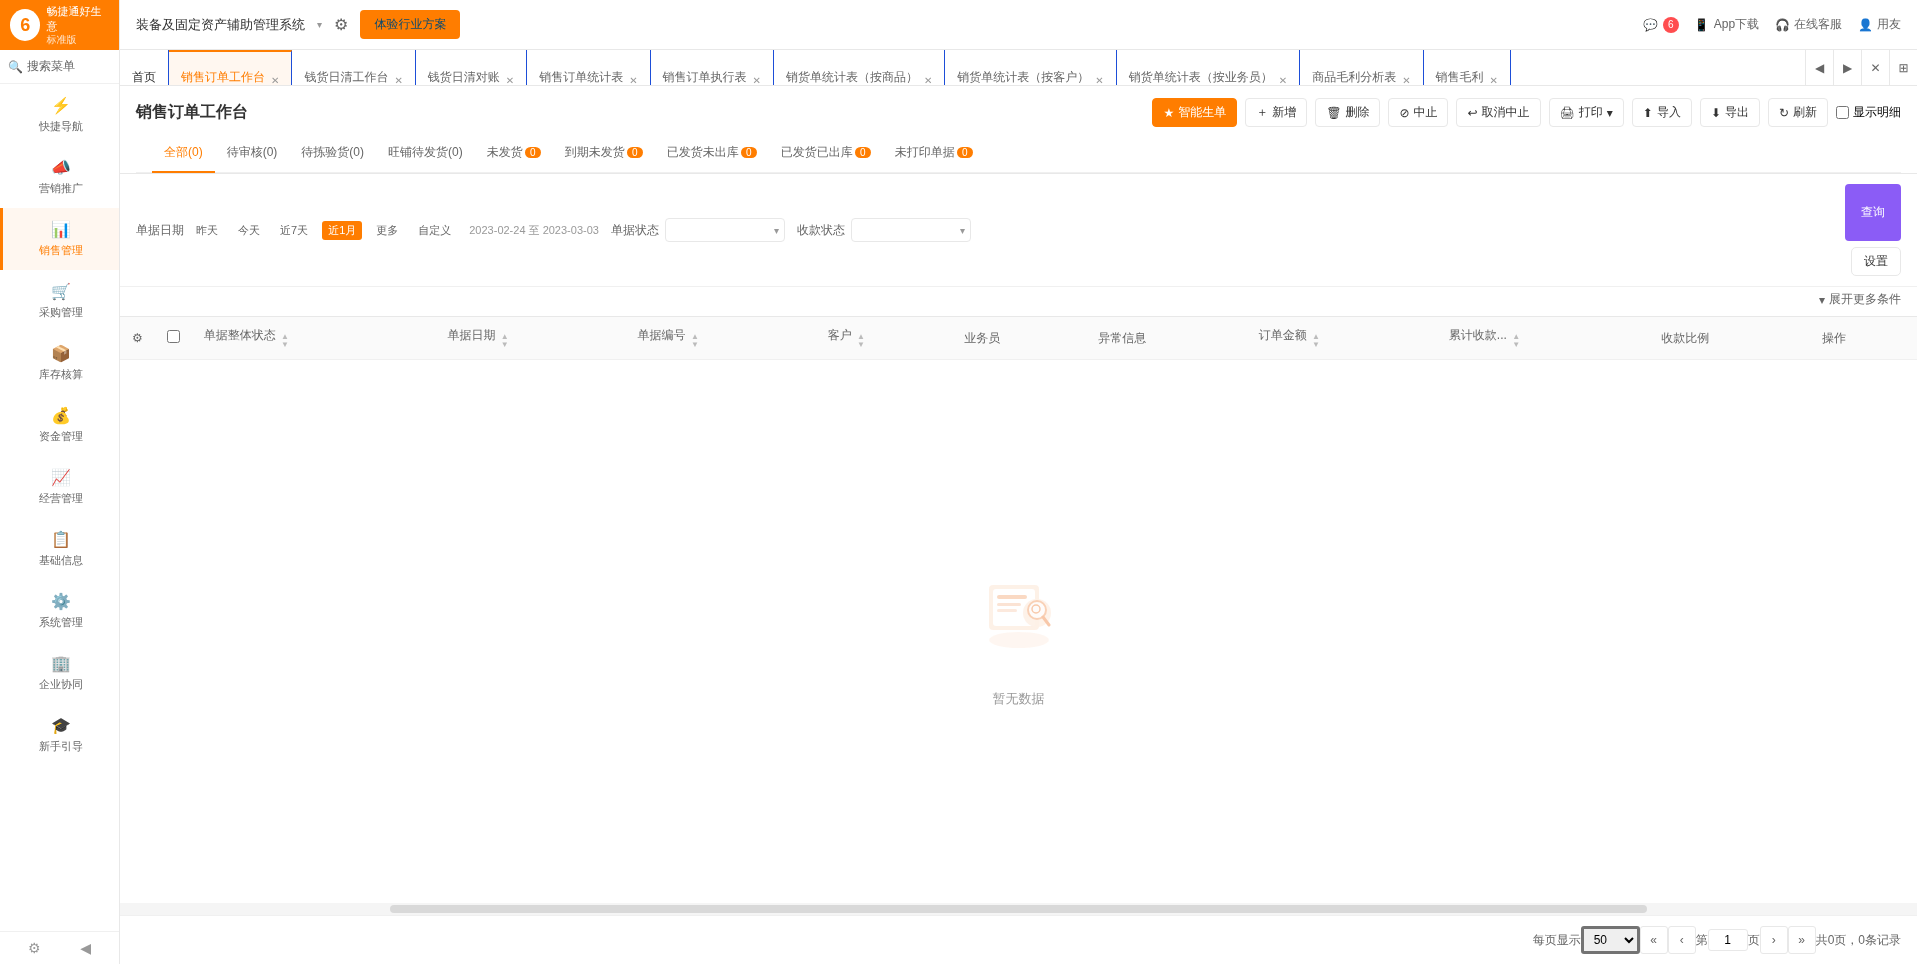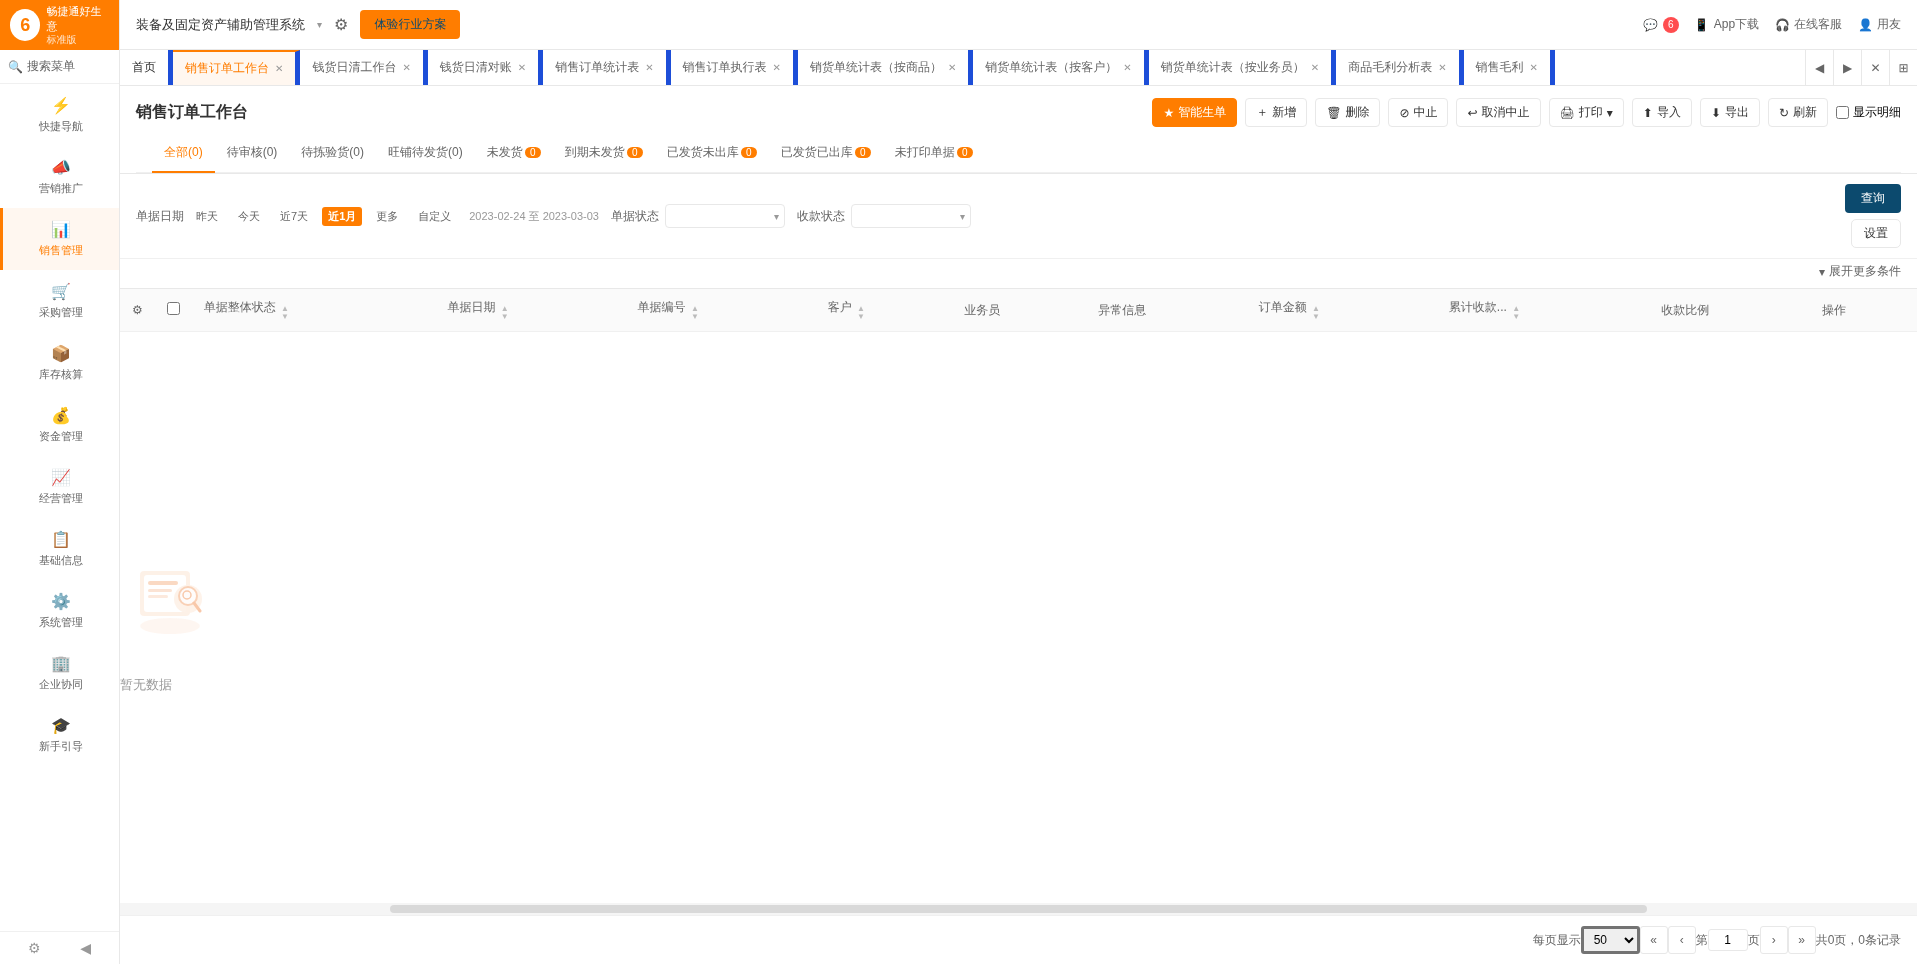--- a/index.html
+++ b/index.html
@@ -25,21 +25,21 @@
     .topbar-title-text { font-size: 13px; color: #333; }
     .topbar-title-arrow { color: #999; font-size: 10px; }
     .topbar-gear { color: #666; cursor: pointer; font-size: 16px; }
     .topbar-btn { background: #ff7d00; color: #0c4a6e; border: none; padding: 6px 14px; border-radius: 4px; cursor: pointer; font-size: 12px; }
     .topbar-right { display: flex; align-items: center; gap: 16px; color: #666; font-size: 12px; }
     .topbar-right-item { display: flex; align-items: center; gap: 4px; cursor: pointer; }
     .badge { background: #ff4d4f; color: #fff; border-radius: 50%; width: 16px; height: 16px; font-size: 10px; display: flex; align-items: center; justify-content: center; }
 
     
     .tabbar { background: #fff; border-bottom: 1px solid #e8e8e8; display: flex; align-items: center; overflow: hidden; height: 36px; }
-    .tab { padding: 0 12px; height: 36px; display: flex; align-items: center; gap: 6px; cursor: pointer; white-space: nowrap; font-size: 12px; color: #666; border-right: 5px solid #1d4ed8; flex-shrink: 0; }
+    .tab { padding: 0 12px; height: 36px; display: flex; align-items: flex-end; gap: 6px; cursor: pointer; white-space: nowrap; font-size: 12px; color: #666; border-right: 1px solid #1d4ed8; flex-shrink: 0; }
     .tab.active { background: #fff7f0; color: #ff7d00; border-top: 2px solid #ff7d00; }
     .tab-home { background: #fff; color: #333; font-weight: 500; }
     .tab-close { font-size: 10px; color: #999; cursor: pointer; }
     .tabbar-nav { display: flex; margin-left: auto; }
     .tabbar-nav-btn { width: 28px; height: 36px; display: flex; align-items: center; justify-content: center; cursor: pointer; color: #666; border-left: 1px solid #e8e8e8; font-size: 12px; }
 
     
     .content { flex: 1; overflow: auto; padding: 0; background: #f5f5f5; display: flex; flex-direction: column; }
     .page-header { background: #fff; padding: 12px 16px 0; border-bottom: 1px solid #e8e8e8; }
     .page-title-row { display: flex; align-items: center; justify-content: space-between; margin-bottom: 8px; }
@@ -54,27 +54,27 @@
     .subtab.active { color: #ff7d00; border-bottom-color: #ff7d00; font-weight: 500; }
     .subtab-badge { background: #ff4d4f; color: #fff; border-radius: 8px; padding: 0 4px; font-size: 10px; min-width: 16px; text-align: center; margin-left: 2px; }
     .subtab-badge.orange { background: #ff7d00; }
 
     
     .filterbar { background: #fff; padding: 10px 16px; border-bottom: 1px solid #f0f0f0; display: flex; flex-wrap: wrap; align-items: center; gap: 12px; }
     .filter-item { display: flex; align-items: center; gap: 6px; font-size: 12px; color: #666; }
     .filter-label { white-space: nowrap; }
     .filter-date-options { display: flex; gap: 8px; align-items: center; }
     .filter-date-btn { padding: 2px 6px; border-radius: 3px; cursor: pointer; font-size: 11px; color: #666; }
-    .filter-date-btn.active { background: #ff7d00; color: #fff; border-radius: 3px; font-weight: bold; }
+    .filter-date-btn.active { background: #ff7d00; color: #fff; border-radius: 3px; }
     .filter-date-range { font-size: 11px; color: #999; }
     .filter-select { border: 1px solid #e8e8e8; border-radius: 4px; padding: 4px 24px 4px 8px; font-size: 12px; color: #333; background: #fff; appearance: none; cursor: pointer; min-width: 120px; }
     .select-wrapper { position: relative; display: inline-block; }
     .select-wrapper::after { content: "▾"; position: absolute; right: 6px; top: 50%; transform: translateY(-50%); color: #999; pointer-events: none; font-size: 10px; }
     .filter-expand { display: flex; align-items: center; gap: 4px; color: #666; cursor: pointer; font-size: 12px; margin-left: auto; }
-    .query-btn { background: #0c4a6e; color: #fff; border: none; padding: 6px 16px; border-radius: 4px; cursor: pointer; font-size: 12px; }
+    .query-btn { background: #8b5cf6; color: #fff; border: none; padding: 20px 16px; border-radius: 4px; cursor: pointer; font-size: 12px; }
     .set-btn { border: 1px solid #e8e8e8; color: #333; background: #fff; padding: 5px 12px; border-radius: 5px; cursor: pointer; font-size: 12px; }
 
     
     .table-area { background: #fff; margin: 0; flex: 1; display: flex; flex-direction: column; }
     .table-toolbar { padding: 8px 16px; display: flex; align-items: center; justify-content: space-between; border-bottom: 1px solid #f0f0f0; }
     .table-count { font-size: 12px; color: #666; }
     .table-count span { color: #ff7d00; font-weight: 600; }
     .table-right-actions { display: flex; gap: 8px; align-items: center; }
     .table-action-btn { display: flex; align-items: center; gap: 3px; font-size: 12px; color: #666; cursor: pointer; }
     .table-action-btn .dot { width: 8px; height: 8px; border-radius: 50%; }
@@ -82,21 +82,21 @@
     .dot-red { background: #ff4d4f; }
     .dot-blue { background: #1890ff; }
 
     table { width: 100%; border-collapse: collapse; font-size: 12px; }
     th { background: #fafafa; color: #666; padding: 10px 12px; text-align: left; border-bottom: 1px solid #f0f0f0; white-space: nowrap; font-weight: normal; }
     th .sort-icons { display: inline-flex; flex-direction: column; margin-left: 2px; line-height: 1; font-size: 8px; color: #bbb; }
     .checkbox-col { width: 32px; }
     .setting-col { width: 32px; }
 
     
-    .empty-state { flex: 1; display: flex; flex-direction: column; justify-content: center; padding: 60px 0; }
+    .empty-state { flex: 1; display: flex; flex-direction: column; align-items: center; justify-content: center; padding: 60px 0; }
     .empty-icon { font-size: 80px; margin-bottom: 16px; opacity: 0.6; }
     .empty-text { color: #999; font-size: 13px; }
 
     
     .pagination { padding: 10px 16px; display: flex; align-items: center; justify-content: flex-end; font-size: 12px; color: #666; background: #fff; border-top: 1px solid #f0f0f0; }
     .page-size-select { border: 3px solid #737373; border-radius: 3px; padding: 3px 6px; font-size: 12px; }
     .page-btn { width: 28px; height: 28px; display: flex; align-items: center; justify-content: center; border: 1px solid #e8e8e8; border-radius: 3px; cursor: pointer; background: #fff; }
     .page-input { width: 40px; border: 1px solid #e8e8e8; border-radius: 3px; padding: 3px 6px; text-align: center; font-size: 12px; }
     .scrollbar-area { height: 12px; background: #f5f5f5; overflow: hidden; position: relative; }
     .scrollbar-thumb { height: 8px; background: #d9d9d9; border-radius: 4px; width: 70%; margin: 2px auto; }

